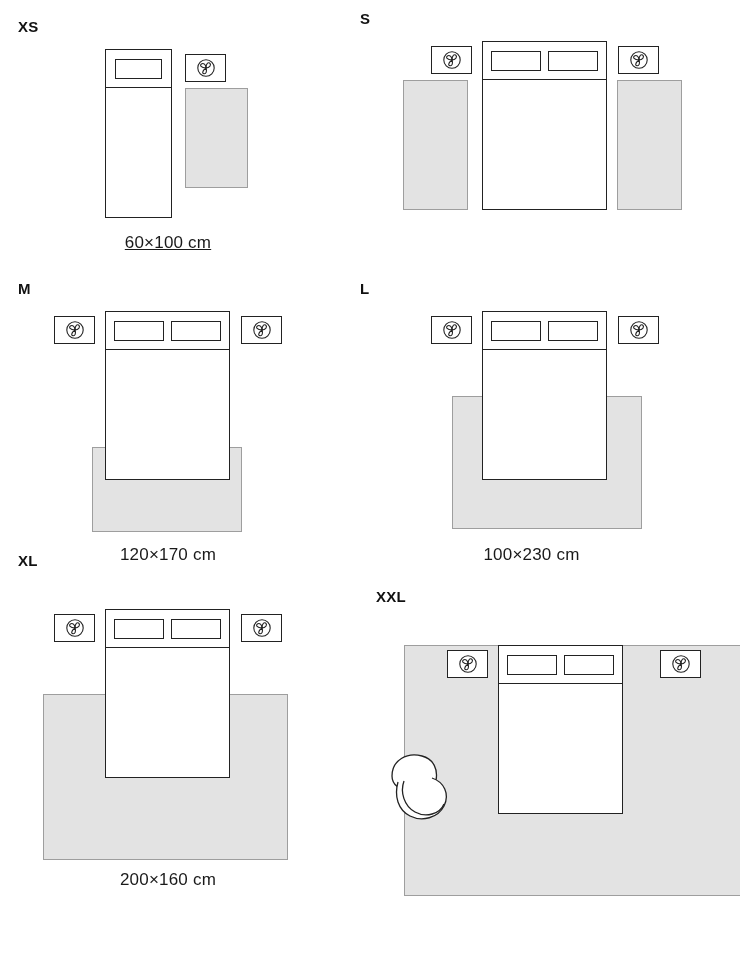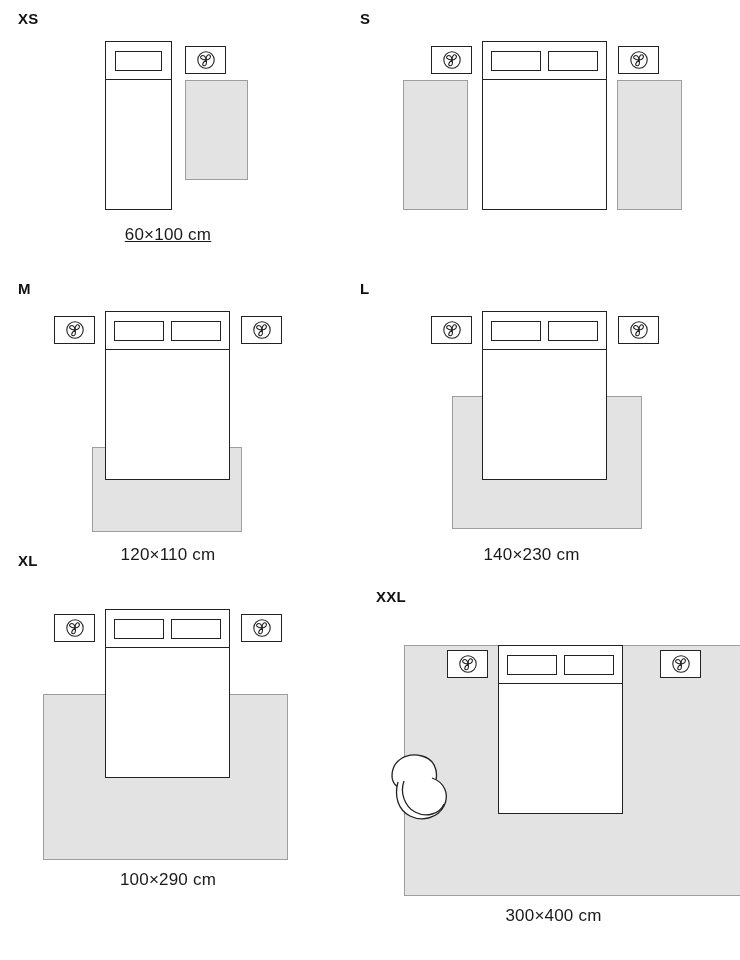--- a/index.html
+++ b/index.html
@@ -69,21 +69,21 @@
   .chair {
     position: absolute;
   }
   svg { display: block; }
 </style>
 </head>
 <body>
 
 <div id="sheet">
 
-  <div class="cell" style="left:18px; top:10px; width:330px; height:250px;">
+  <div class="cell" style="left:18px; top:18px; width:330px; height:250px;">
     <div class="size-label">XS</div>
 
     <div class="stage" style="position:absolute; left:0; top:12px; width:330px; height:185px;">
 
       <div class="rug" style="left:167px; top:58px; width:63px; height:100px;"></div>
 
       <div class="bed" style="left:87px; top:57px; width:67px; height:131px;"></div>
 
       <div class="headboard" style="left:87px; top:19px; width:67px; height:39px;"></div>
 
@@ -173,21 +173,21 @@
           <svg width="20" height="20" viewBox="0 0 20 20">
             <circle cx="10" cy="10" r="8.2" fill="none" stroke="#222" stroke-width="1.1"></circle>
             <path d="M10 10 C10 6.6 7.4 4.6 5.4 6.0 C3.6 7.3 4.9 10 10 10 Z" fill="none" stroke="#222" stroke-width="1.1"></path>
             <path d="M10 10 C13.4 10 15.4 7.4 14.0 5.4 C12.7 3.7 10 5.0 10 10 Z" fill="none" stroke="#222" stroke-width="1.1"></path>
             <path d="M10 10 C11.2 13.2 10.2 15.9 8.0 15.7 C5.9 15.5 6.3 12.8 10 10 Z" fill="none" stroke="#222" stroke-width="1.1"></path>
           </svg>
         </span>
       </div>
     </div>
 
-    <div class="dim-label" style="position:absolute; left:0; top:265px; width:300px;">120×110 cm</div>
+    <div class="dim-label" style="position:absolute; left:0; top:265px; width:300px;">120×170 cm</div>
   </div>
 
   <div class="cell" style="left:360px; top:280px; width:360px; height:305px;">
     <div class="size-label">L</div>
 
     <div class="stage" style="position:absolute; left:0; top:12px; width:360px; height:235px;">
 
       <div class="rug" style="left:92px; top:104px; width:190px; height:133px;"></div>
 
       <div class="bed" style="left:122px; top:57px; width:125px; height:131px;"></div>
@@ -212,21 +212,21 @@
           <svg width="20" height="20" viewBox="0 0 20 20">
             <circle cx="10" cy="10" r="8.2" fill="none" stroke="#222" stroke-width="1.1"></circle>
             <path d="M10 10 C10 6.6 7.4 4.6 5.4 6.0 C3.6 7.3 4.9 10 10 10 Z" fill="none" stroke="#222" stroke-width="1.1"></path>
             <path d="M10 10 C13.4 10 15.4 7.4 14.0 5.4 C12.7 3.7 10 5.0 10 10 Z" fill="none" stroke="#222" stroke-width="1.1"></path>
             <path d="M10 10 C11.2 13.2 10.2 15.9 8.0 15.7 C5.9 15.5 6.3 12.8 10 10 Z" fill="none" stroke="#222" stroke-width="1.1"></path>
           </svg>
         </span>
       </div>
     </div>
 
-    <div class="dim-label" style="position:absolute; left:0; top:265px; width:343px;">140×230 cm</div>
+    <div class="dim-label" style="position:absolute; left:0; top:265px; width:343px;">100×230 cm</div>
   </div>
 
   <div class="cell" style="left:18px; top:552px; width:330px; height:370px;">
     <div class="size-label">XL</div>
 
     <div class="stage" style="position:absolute; left:0; top:38px; width:330px; height:265px;">
 
       <div class="rug" style="left:25px; top:104px; width:245px; height:166px;"></div>
 
       <div class="bed" style="left:87px; top:57px; width:125px; height:131px;"></div>
@@ -251,21 +251,21 @@
           <svg width="20" height="20" viewBox="0 0 20 20">
             <circle cx="10" cy="10" r="8.2" fill="none" stroke="#222" stroke-width="1.1"></circle>
             <path d="M10 10 C10 6.6 7.4 4.6 5.4 6.0 C3.6 7.3 4.9 10 10 10 Z" fill="none" stroke="#222" stroke-width="1.1"></path>
             <path d="M10 10 C13.4 10 15.4 7.4 14.0 5.4 C12.7 3.7 10 5.0 10 10 Z" fill="none" stroke="#222" stroke-width="1.1"></path>
             <path d="M10 10 C11.2 13.2 10.2 15.9 8.0 15.7 C5.9 15.5 6.3 12.8 10 10 Z" fill="none" stroke="#222" stroke-width="1.1"></path>
           </svg>
         </span>
       </div>
     </div>
 
-    <div class="dim-label" style="position:absolute; left:0; top:318px; width:300px;">100×290 cm</div>
+    <div class="dim-label" style="position:absolute; left:0; top:318px; width:300px;">200×160 cm</div>
   </div>
 
   <div class="cell" style="left:376px; top:588px; width:370px; height:370px;">
     <div class="size-label">XXL</div>
 
     <div class="stage" style="position:absolute; left:0; top:38px; width:370px; height:265px;">
 
       <div class="rug" style="left:28px; top:19px; width:337px; height:251px;"></div>
 
       <div class="bed" style="left:122px; top:57px; width:125px; height:131px;"></div>
@@ -298,16 +298,15 @@
 
       <div class="chair" style="left:6px; top:122px;">
         <svg width="86" height="82" viewBox="0 0 86 82">
           <path d="M10 28 C10 12 25 4 40 8 C52 11 56 22 54 32 C52 42 42 46 30 44 C18 42 10 38 10 28 Z" fill="#ffffff" stroke="#222" stroke-width="1.3"></path>
           <path d="M16 34 C12 48 16 62 28 68 C40 74 56 70 62 58 C68 46 62 34 50 30" fill="#ffffff" stroke="#222" stroke-width="1.3"></path>
           <path d="M22 33 C18 44 22 58 33 64 C44 70 58 66 62 56" fill="none" stroke="#222" stroke-width="1.3"></path>
         </svg>
       </div>
     </div>
 
-    <div class="dim-label" style="position:absolute; left:0; top:318px; width:355px;">300×400 cm</div>
   </div>
 
 </div>
 
 </body></html>

